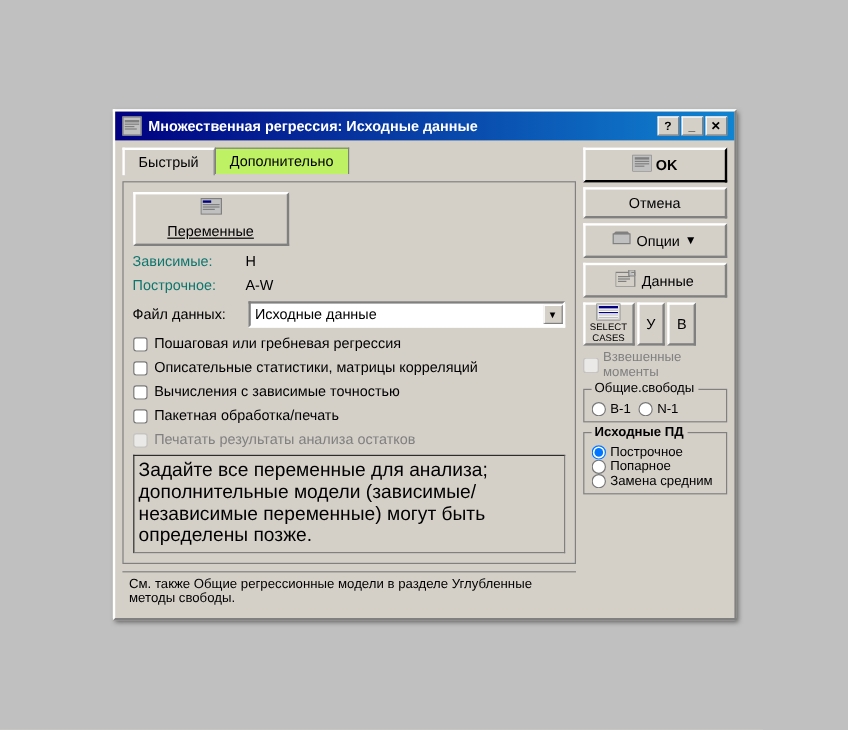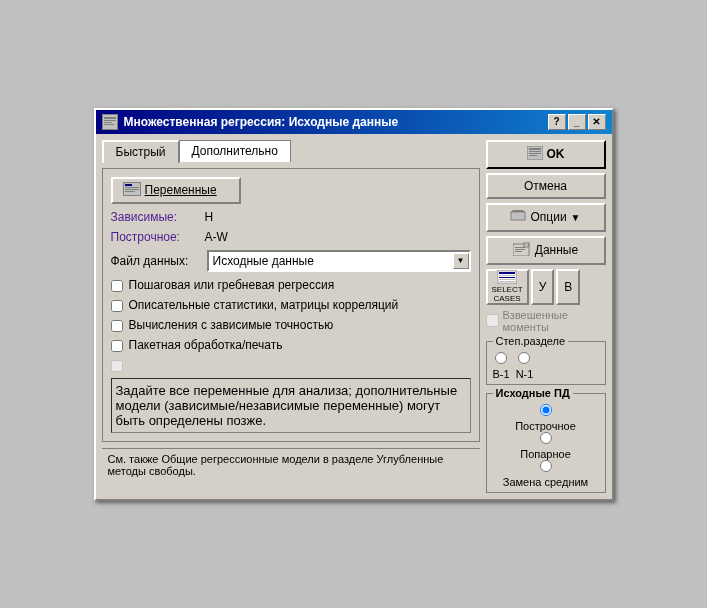--- a/index.html
+++ b/index.html
@@ -74,21 +74,21 @@
       display: flex;
       flex-direction: column;
       gap: 6px;
     }
     .tabs {
       display: flex;
       gap: 0;
     }
     .tab {
       padding: 3px 12px;
-      background: #ffffff;
+      background: #bef264;
       border: 1px solid #808080;
       border-bottom: none;
       cursor: pointer;
       font-size: 12px;
       position: relative;
     }
     .tab.active {
       background: #d4d0c8;
       border-top: 2px solid #ffffff;
       border-left: 2px solid #ffffff;
@@ -111,33 +111,34 @@
       border-top-color: #ffffff;
       border-left-color: #ffffff;
       border-bottom-color: #808080;
       border-right-color: #808080;
       padding: 3px 10px;
       cursor: pointer;
       font-size: 12px;
       display: flex;
       align-items: center;
       gap: 4px;
+      flex-direction: column;
     }
     .variables-btn {
       width: 130px;
     }
     .field-row {
       display: flex;
       align-items: center;
       gap: 4px;
       font-size: 12px;
     }
     .field-label {
       min-width: 90px;
-      color: #4c1d95;
+      color: #0f766e;
     }
     .field-value {
       color: #000;
       font-size: 12px;
     }
     .dropdown-row {
       display: flex;
       align-items: center;
       gap: 6px;
     }
@@ -191,21 +192,21 @@
     .checkbox-row input[type="checkbox"] {
       width: 12px;
       height: 12px;
       margin-top: 2px;
       flex-shrink: 0;
     }
     .checkbox-row.disabled {
       color: #808080;
     }
     .info-text {
-      font-size: 13px;
+      font-size: 16px;
       color: #000;
       border: 1px inset #808080;
       padding: 4px;
       background: #d4d0c8;
       min-height: 50px;
     }
     .bottom-info {
       font-size: 11px;
       color: #000;
       border-top: 1px solid #808080;
@@ -299,24 +300,23 @@
     .freedom-group-title {
       position: absolute;
       top: -7px;
       left: 6px;
       background: #d4d0c8;
       padding: 0 3px;
       font-size: 11px;
     }
     .radio-row {
       display: flex;
-      align-items: center;
+      align-items: flex-start;
       gap: 4px;
       font-size: 11px;
-      flex-direction: column;
     }
     .radio-row input[type="radio"] {
       width: 12px;
       height: 12px;
     }
     .removal-group {
       border: 1px solid #808080;
       padding: 4px 6px;
       padding-top: 10px;
       position: relative;
@@ -418,20 +418,21 @@
         <div class="checkbox-row">
           <input type="checkbox" style="">
           <span>Вычисления с зависимые точностью</span>
         </div>
         <div class="checkbox-row">
           <input type="checkbox" style="">
           <span>Пакетная обработка/печать</span>
         </div>
         <div class="checkbox-row disabled">
           <input type="checkbox" disabled="" style="">
+          <span class="disabled-text">Печатать результаты анализа остатков</span>
         </div>
 
         <div class="info-text">Задайте все переменные для анализа; дополнительные модели (зависимые/независимые переменные) могут быть определены позже.</div>
       </div>
 
       <div class="bottom-info">См. также Общие регрессионные модели в разделе Углубленные методы свободы.</div>
     </div>
 
     <div class="right-panel">
 
@@ -499,21 +500,21 @@
           <span>B</span>
         </button>
       </div>
 
       <div class="checkbox-small disabled-text">
         <input type="checkbox" disabled="" style="">
         <span>Взвешенные<br>моменты</span>
       </div>
 
       <div class="freedom-group">
-        <span class="freedom-group-title">Степ.разделе</span>
+        <span class="freedom-group-title">Общие.свободы</span>
         <div style="display:flex; gap:6px; align-items:center;">
           <div class="radio-row">
             <input type="radio" name="freedom" style="">
             <span>В-1</span>
           </div>
           <div class="radio-row">
             <input type="radio" name="freedom" style="">
             <span>N-1</span>
           </div>
         </div>

